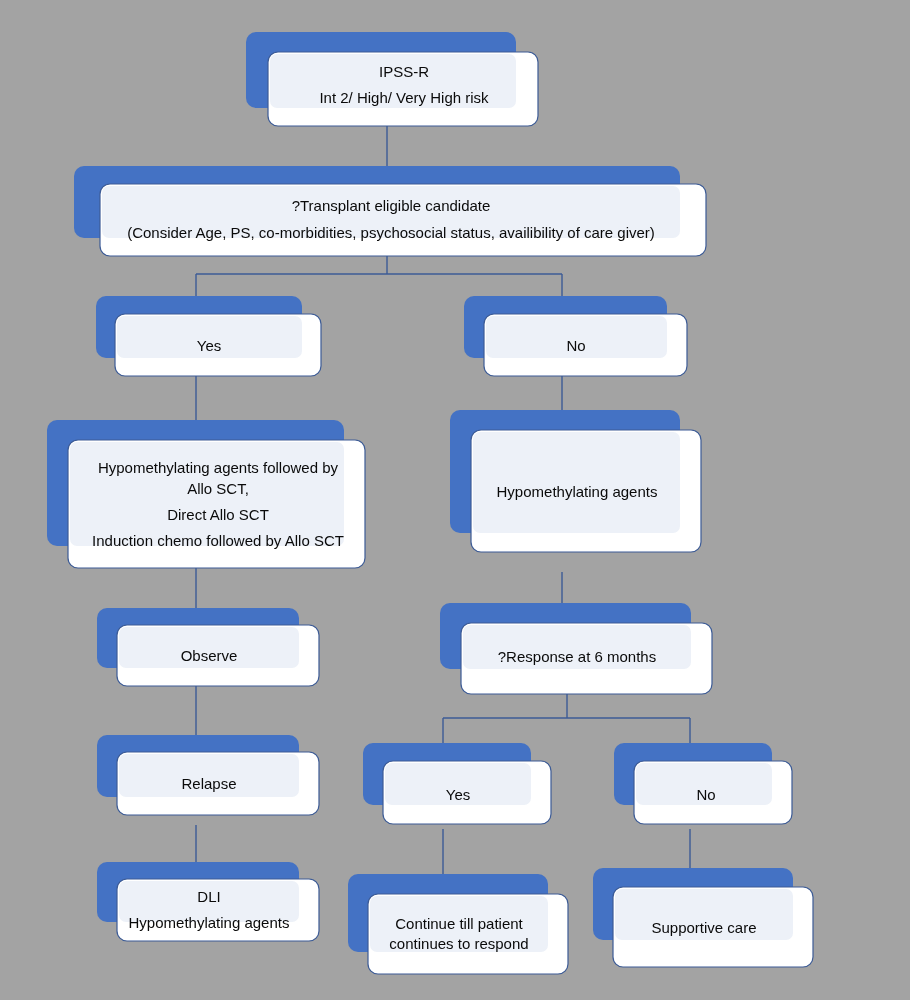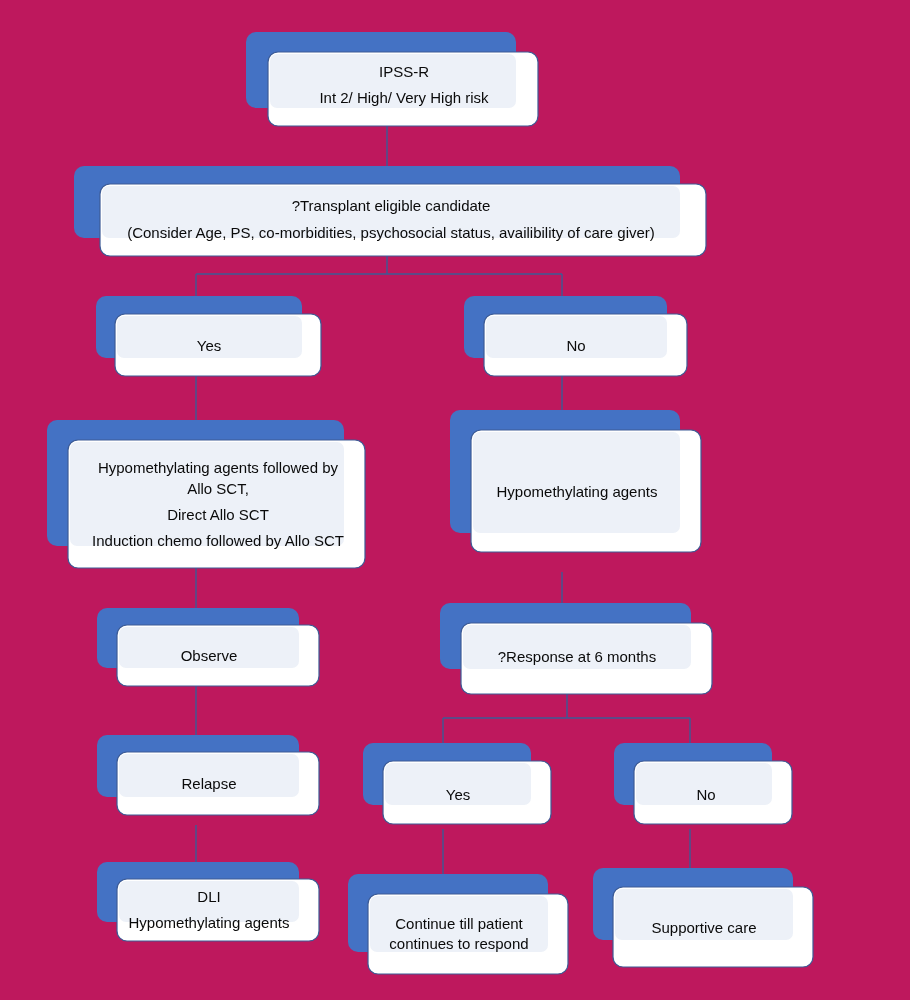--- a/index.html
+++ b/index.html
@@ -11,21 +11,21 @@
   body {
     width: 910px;
     height: 1000px;
     font-family: "Liberation Sans", sans-serif;
     overflow: hidden;
   }
   #flowchart-root {
     position: relative;
     width: 910px;
     height: 1000px;
-    background: #be185d;
+    background: #a3a3a3;
   }
   svg.chart-svg {
     display: block;
     width: 910px;
     height: 1000px;
   }
   .node-shadow {
     fill: #4472C4;
   }
   .node-frame {

